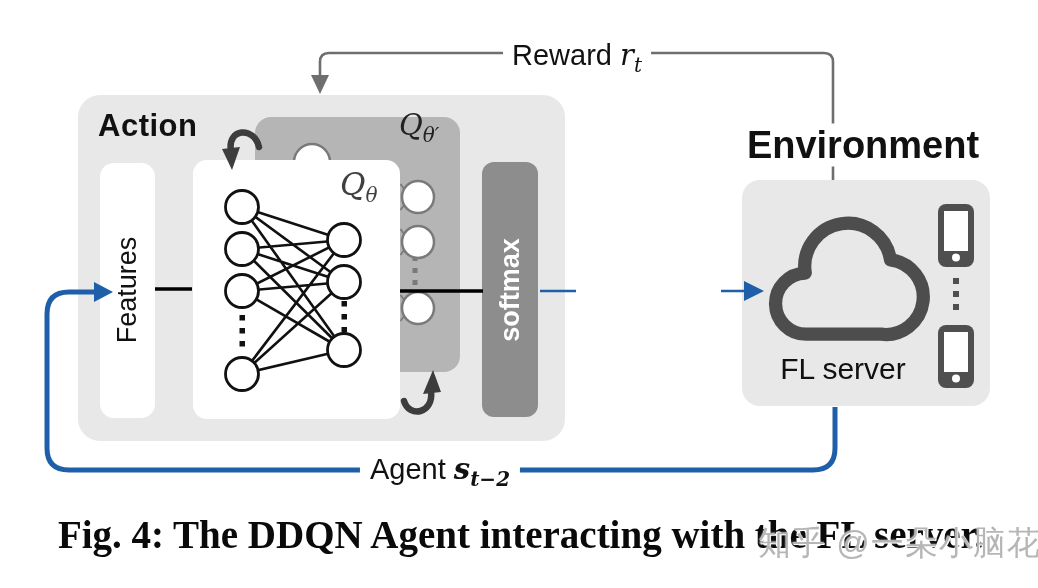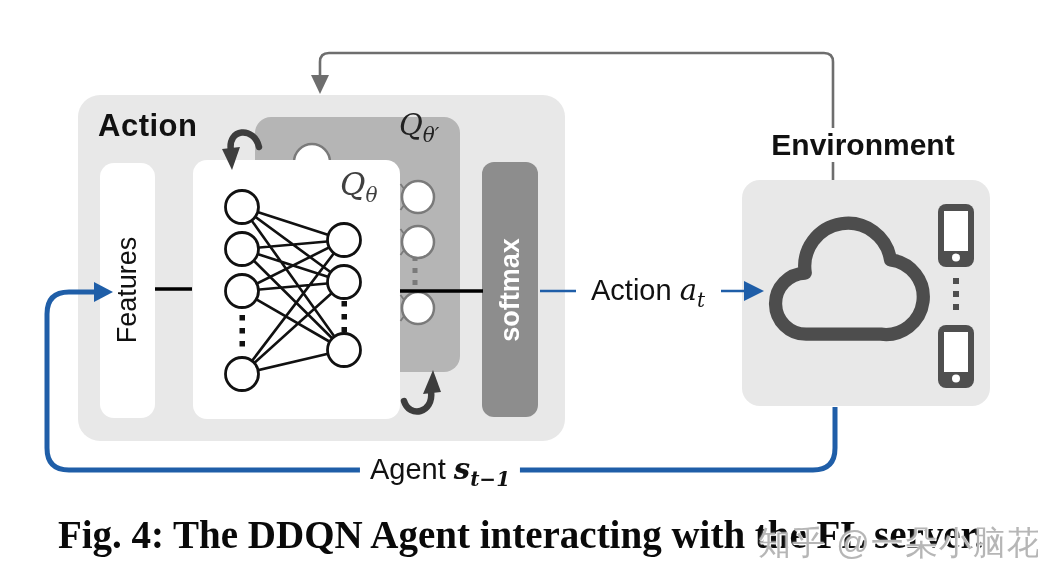--- a/index.html
+++ b/index.html
@@ -9,21 +9,21 @@
   .agent-box{left:78px;top:95px;width:487px;height:346px;background:#e8e8e8;border-radius:22px;z-index:1;}
   .env-box{left:742px;top:180px;width:248px;height:226px;background:#e8e8e8;border-radius:18px;z-index:1;}
   .target-panel{left:255px;top:117px;width:205px;height:255px;background:#b5b5b5;border-radius:16px;z-index:2;}
   .peek-svg{left:288px;top:133px;z-index:3;}
   .features-box{left:100px;top:163px;width:55px;height:255px;background:#ffffff;border-radius:14px;z-index:4;}
   .qtheta-box{left:193px;top:160px;width:207px;height:259px;background:#ffffff;border-radius:14px;z-index:4;}
   .softmax-bar{left:482px;top:162px;width:56px;height:255px;background:#8d8d8d;border-radius:12px;z-index:4;}
   #overlay{position:absolute;left:0;top:0;z-index:5;}
   .lbl{position:absolute;z-index:6;color:#111;white-space:nowrap;}
   .agent-title{left:98px;top:108px;font-size:31px;font-weight:800;letter-spacing:.5px;}
-  .env-title{left:863px;top:145px;transform:translate(-50%,-50%);font-size:30px;font-weight:800;background:#fff;padding:0 6px;}
+  .env-title{left:863px;top:145px;transform:translate(-50%,-50%);font-size:38px;font-weight:800;background:#fff;padding:0 6px;}
   .features-label{left:127px;top:290px;transform:translate(-50%,-50%) rotate(-90deg);font-size:27px;}
   .softmax-label{left:510px;top:290px;transform:translate(-50%,-50%) rotate(-90deg);
                  font-size:27px;font-weight:700;color:#ffffff;}
   .fl-server{left:843px;top:369px;transform:translate(-50%,-50%);font-size:30px;}
   .math{font-family:"DejaVu Serif","Liberation Serif",serif;font-style:italic;}
   .math sub{font-size:20px;font-style:italic;line-height:0;}
   .qtheta-label{left:340px;top:166px;font-size:31px;color:#404040;}
   .qthetaprime-label{left:399px;top:108px;font-size:29px;color:#222;}
   .flow{font-size:29px;}
   .reward-label{left:577px;top:55px;transform:translate(-50%,-50%);background:#fff;padding:0 9px;}
@@ -148,22 +148,23 @@
   <div class="lbl features-label">Features</div>
 
   <div class="lbl qtheta-label math"><span>Q</span><sub>θ</sub></div>
 
   <div class="lbl qthetaprime-label math"><span>Q</span><sub>θ′</sub></div>
 
   <div class="lbl softmax-label">softmax</div>
 
   <div class="lbl env-title">Environment</div>
 
+  <div class="lbl fl-server">FL server</div>
+
+  <div class="lbl flow reward-label"><span>Reward</span>&nbsp;<span class="math"><span>r</span><sub>t</sub></span></div>
 
 
-  <div class="lbl flow action-label"><span>Action</span>&nbsp;<span class="math"><span>a</span><sub>t</sub></span></div>
-
-  <div class="lbl flow state-label"><span>Agent</span>&nbsp;<span class="math"><span>s</span><sub>t−1</sub></span></div>
+  <div class="lbl flow state-label"><span>Agent</span>&nbsp;<span class="math"><span>s</span><sub>t−2</sub></span></div>
 
   <div class="lbl caption">Fig. 4: The DDQN Agent interacting with the FL server.</div>
 
   <div class="lbl watermark">知乎 @一朵小脑花</div>
 </div>
 
 </body></html>

